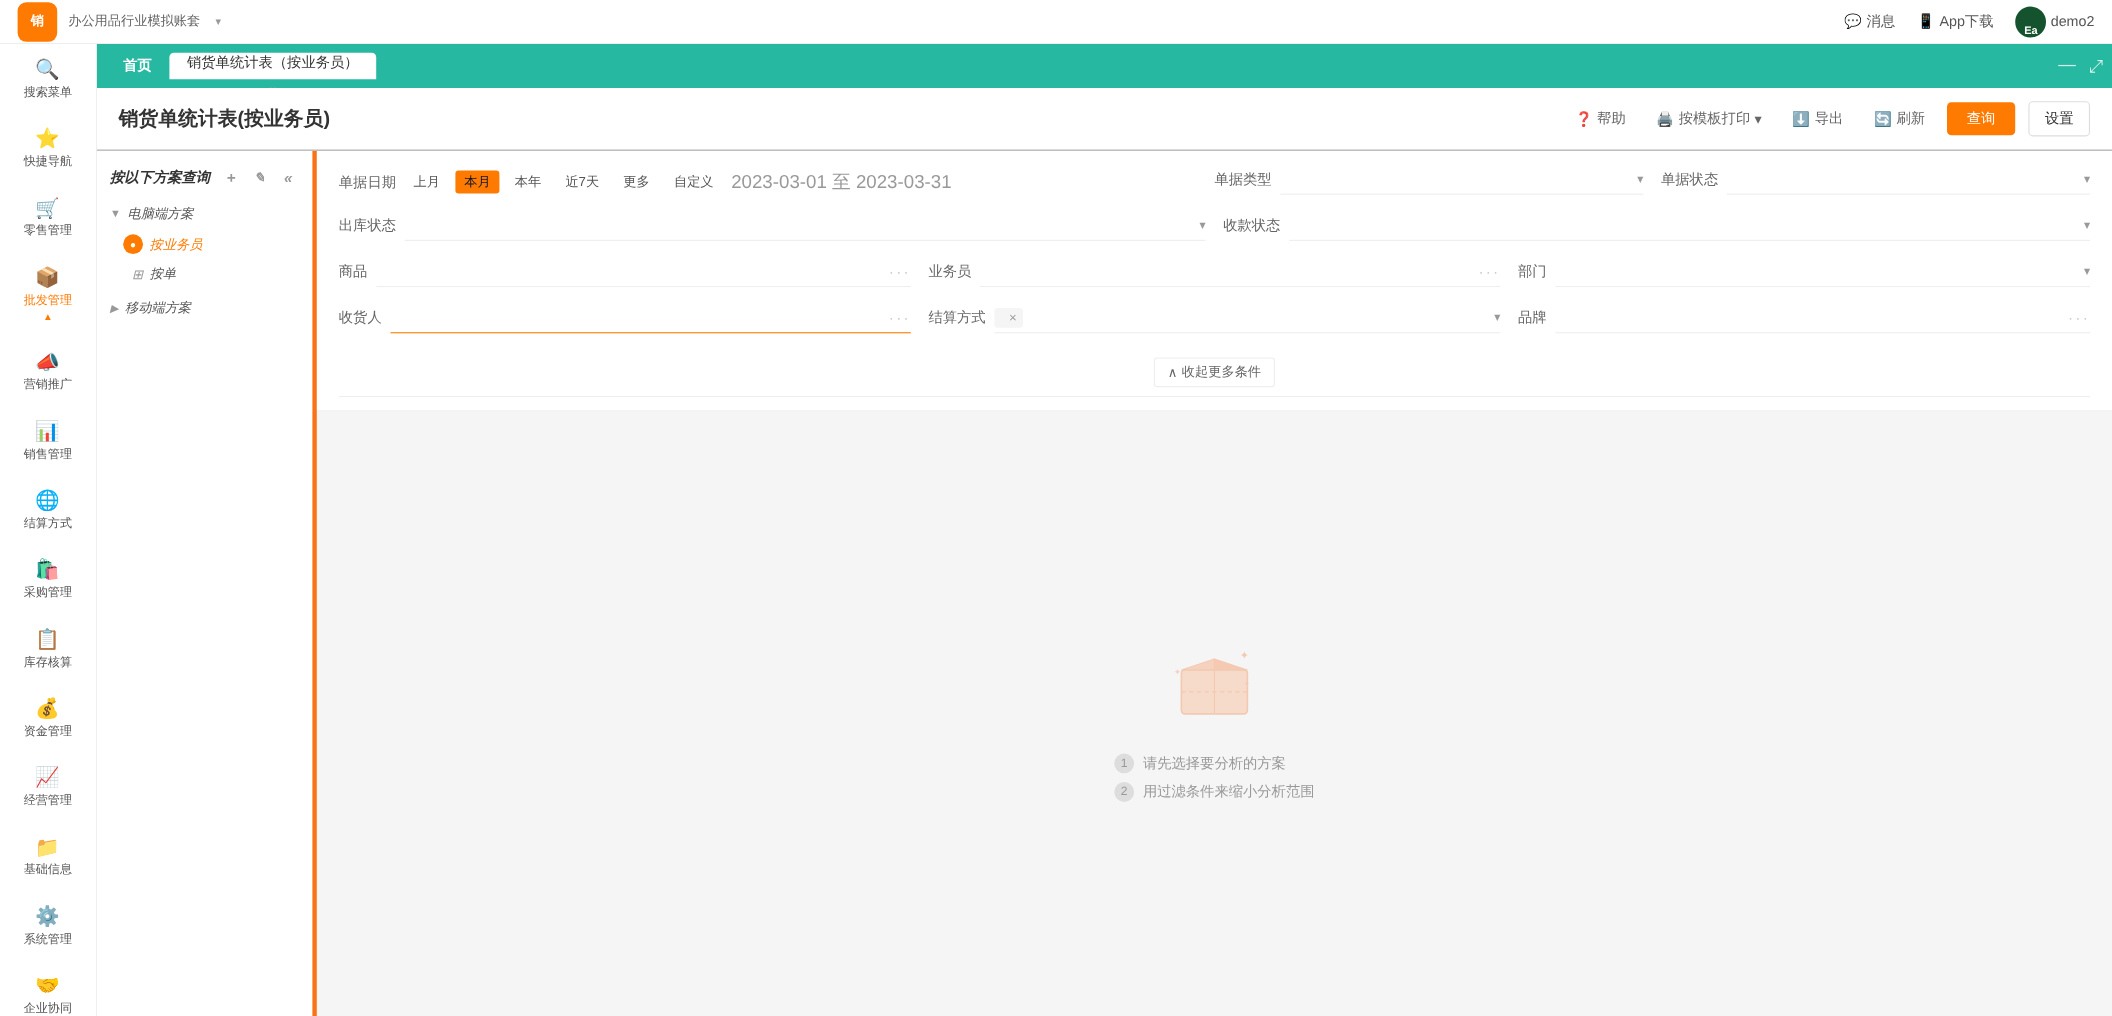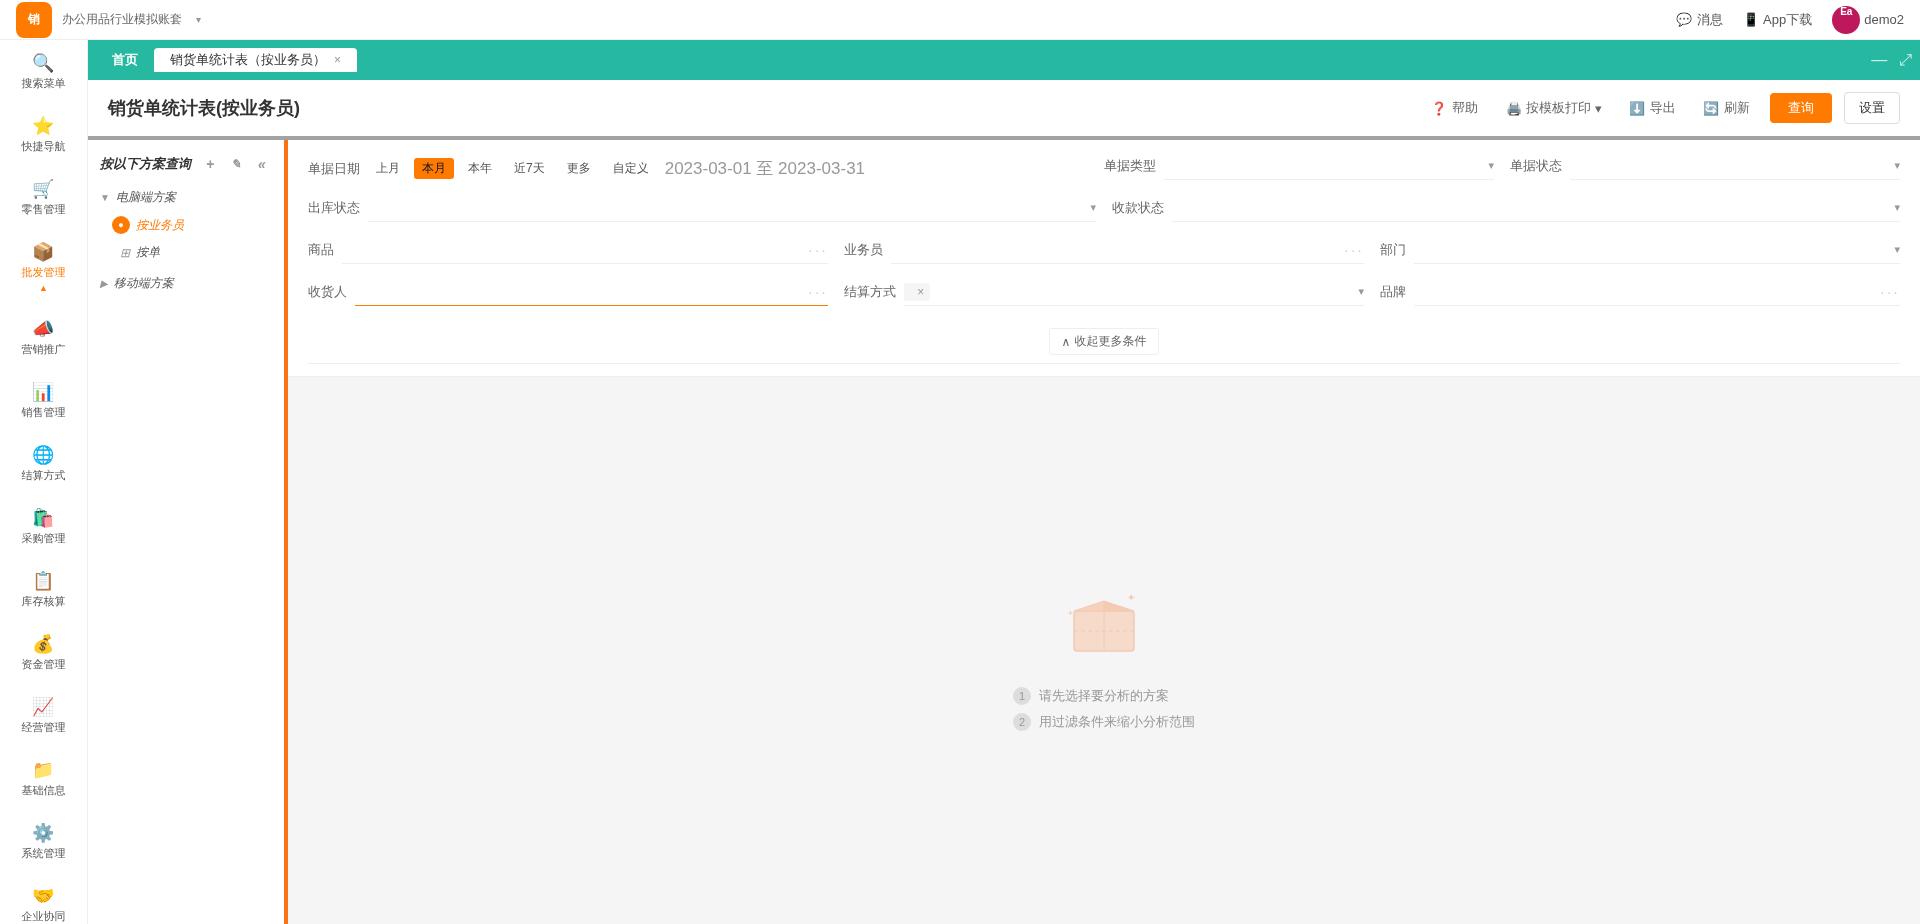--- a/index.html
+++ b/index.html
@@ -9,46 +9,46 @@
     .app-wrapper { display: flex; flex-direction: column; height: 924px; width: 1920px; }
     
     
     .top-bar { height: 40px; background: #fff; display: flex; align-items: center; justify-content: space-between; padding: 0 16px; border-bottom: 1px solid #eee; flex-shrink: 0; }
     .top-bar-left { display: flex; align-items: center; gap: 10px; }
     .logo-icon { width: 36px; height: 36px; background: #ff7a00; border-radius: 8px; display: flex; align-items: center; justify-content: center; color: #fff; font-size: 12px; font-weight: bold; }
     .top-bar-title { font-size: 12px; color: #666; }
     .dropdown-arrow { color: #999; font-size: 10px; margin-left: 4px; }
     .top-bar-right { display: flex; align-items: center; gap: 20px; }
     .top-bar-btn { display: flex; align-items: center; gap: 4px; font-size: 13px; color: #555; cursor: pointer; }
-    .user-avatar { width: 28px; height: 28px; background: #be185d; border-radius: 50%; display: flex; align-items: flex-start; justify-content: center; color: #fff; font-size: 11px; overflow: hidden; }
+    .user-avatar { width: 28px; height: 28px; background: #14532d; border-radius: 50%; display: flex; align-items: flex-end; justify-content: center; color: #fff; font-size: 11px; overflow: hidden; }
 
     
     .main-layout { display: flex; flex: 1; overflow: hidden; }
 
     
     .sidebar { width: 88px; background: #fff; border-right: 1px solid #eee; display: flex; flex-direction: column; overflow-y: auto; flex-shrink: 0; }
     .sidebar-item { padding: 12px 4px; text-align: center; cursor: pointer; font-size: 12px; color: #555; transition: color 0.2s; }
     .sidebar-item.active { color: #ff7a00; }
     .sidebar-item-icon { font-size: 18px; margin-bottom: 2px; }
     .sidebar-item-label { font-size: 11px; }
 
     
     .content-area { flex: 1; display: flex; flex-direction: column; overflow: hidden; }
 
     
     .tab-bar { height: 40px; background: #26b8a0; display: flex; align-items: center; padding: 0 8px; gap: 0; flex-shrink: 0; }
     .tab { height: 24px; display: flex; align-items: center; padding: 0 16px; font-size: 13px; color: rgba(255,255,255,0.8); cursor: pointer; gap: 8px; }
     .tab.home { color: #fff; font-weight: bold; }
-    .tab.active { background: #fff; color: #333; border-radius: 4px 4px 0 0; }
+    .tab.active { background: #fff; color: #333; border-radius: 4px 4px 0 0; flex-direction: column; }
     .tab-close { font-size: 12px; color: #999; cursor: pointer; }
     .tab-bar-actions { margin-left: auto; display: flex; align-items: center; gap: 12px; }
     .tab-action-btn { color: rgba(255,255,255,0.8); font-size: 16px; cursor: pointer; }
 
     
-    .page-header { background: #fff; padding: 12px 20px; display: flex; align-items: center; justify-content: space-between; border-bottom: 4px solid #a3a3a3; flex-shrink: 0; }
+    .page-header { background: #fff; padding: 12px 20px; display: flex; align-items: center; justify-content: space-between; border-bottom: 1px solid #a3a3a3; flex-shrink: 0; }
     .page-title { font-size: 18px; font-weight: bold; color: #333; }
     .page-header-actions { display: flex; align-items: center; gap: 12px; }
     .header-action-btn { display: flex; align-items: center; gap: 4px; font-size: 13px; color: #666; cursor: pointer; padding: 4px 8px; border-radius: 4px; }
     .btn-primary { background: #ff7a00; color: #fff; border: none; padding: 6px 18px; border-radius: 4px; cursor: pointer; font-size: 13px; }
     .btn-secondary { background: #fff; color: #333; border: 1px solid #ddd; padding: 6px 14px; border-radius: 4px; cursor: pointer; font-size: 13px; }
 
     
     .inner-layout { display: flex; flex: 1; overflow: hidden; }
 
     

